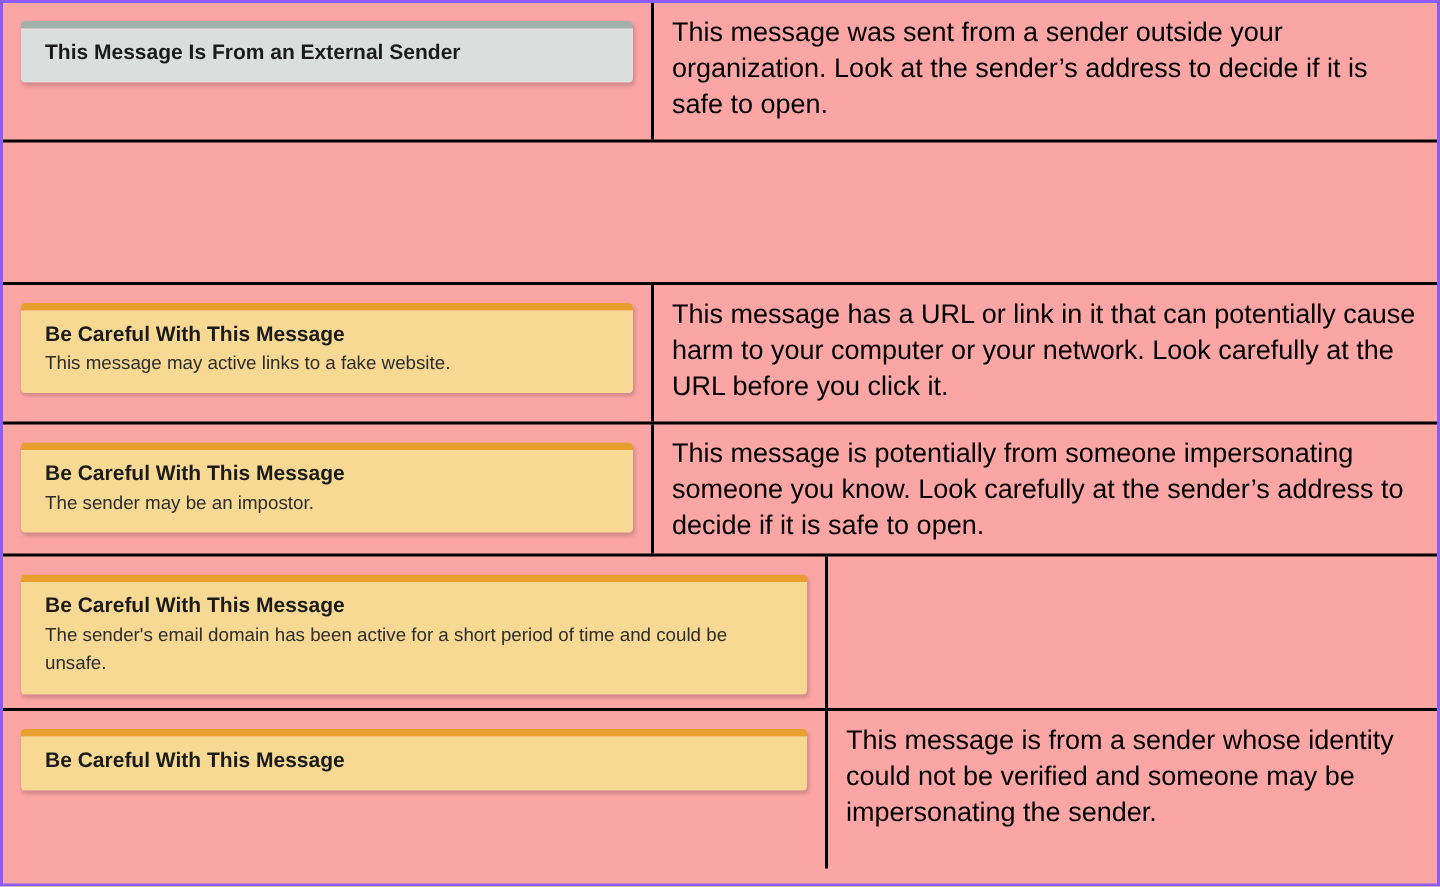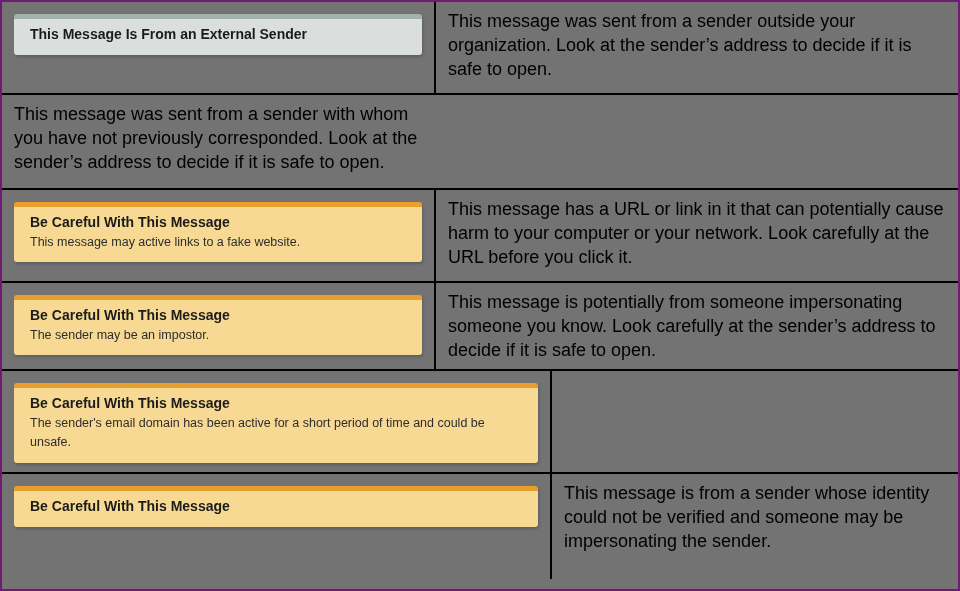--- a/index.html
+++ b/index.html
@@ -6,22 +6,22 @@
   html, body { background: #fff; }
   body {
     font-family: "Liberation Sans", sans-serif;
     width: 960px;
     height: 591px;
     overflow: hidden;
   }
   .table-wrap {
     width: 960px;
     height: 591px;
-    border: 2px solid #701a75;
-    background: #737373;
+    border: 2px solid #8b5cf6;
+    background: #fca5a5;
   }
   .row {
     display: grid;
     border-bottom: 2px solid #000;
   }
   .row.cols-narrow { grid-template-columns: 434px 1fr; }
   .row.cols-wide   { grid-template-columns: 550px 1fr; }
   .row:last-child { border-bottom: none; }
   .r1 { height: 93px; }
   .r2 { height: 95px; }
@@ -79,23 +79,20 @@
           <div class="banner-title">This Message Is From an External Sender</div>
         </div>
       </div>
     </div>
     <div class="desc-cell">
       <div class="desc-text">This message was sent from a sender outside your organization. Look at the sender’s address to decide if it is safe to open.</div>
     </div>
   </div>
 
   <div class="row cols-narrow r2">
-    <div class="desc-cell">
-      <div class="desc-text">This message was sent from a sender with whom you have not previously corresponded. Look at the sender’s address to decide if it is safe to open.</div>
-    </div>
   </div>
 
   <div class="row cols-narrow r3">
     <div class="banner-cell">
       <div class="banner yellow">
         <div class="topbar"></div>
         <div class="bannerbody">
           <div class="banner-title">Be Careful With This Message</div>
           <div class="banner-subtitle">This message may active links to a fake website.</div>
         </div>

